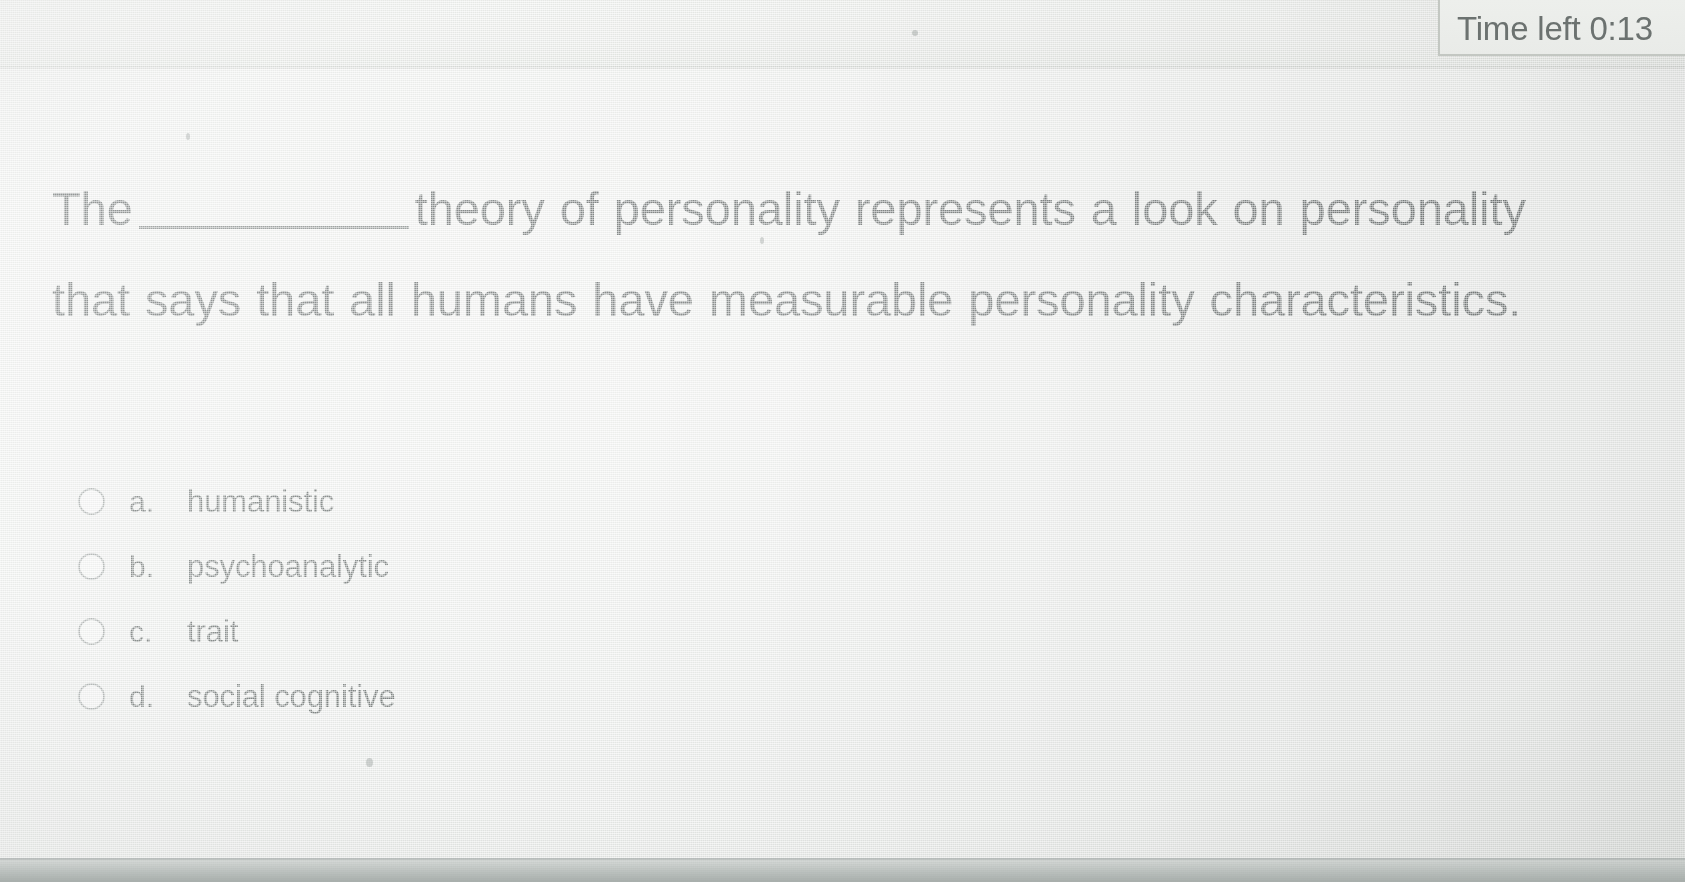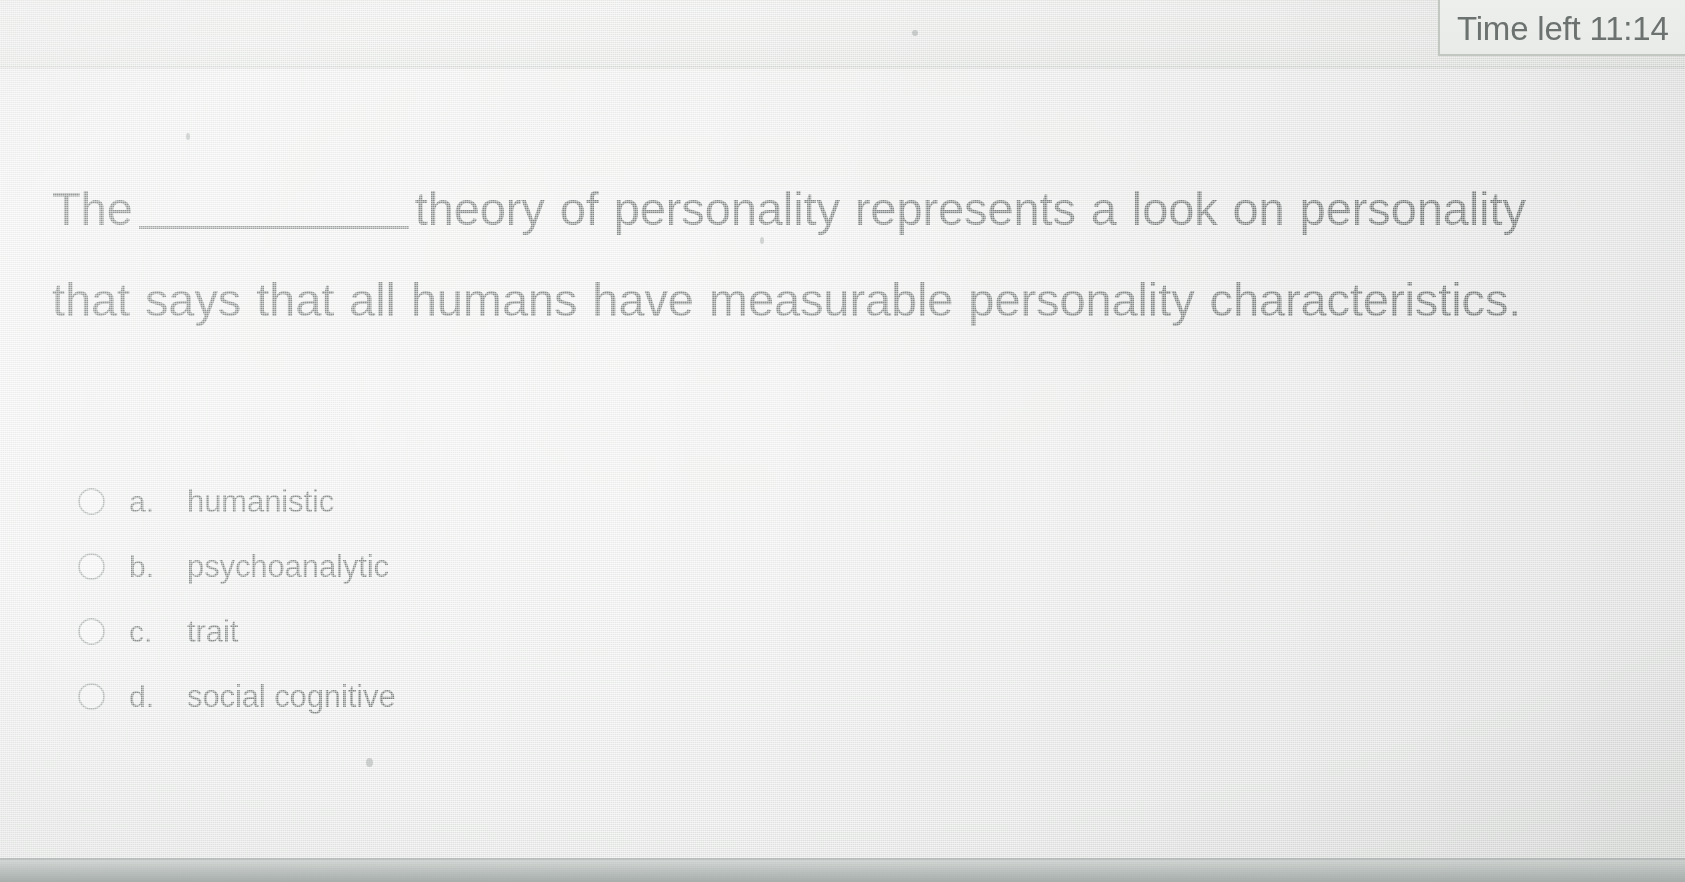--- a/index.html
+++ b/index.html
@@ -181,21 +181,21 @@
 </style>
 </head>
 <body>
 
 <div id="screen">
 
   <div class="topbar"></div>
   <div class="topbar-divider"></div>
 
   <div class="timer-box">
-    <span class="timer-label">Time left 11:14</span>
+    <span class="timer-label">Time left 0:13</span>
   </div>
 
   <div class="content">
 
     <div class="question-text">
       <span>The</span><span class="blank"></span><span>theory of personality represents a look on personality that says that all humans have measurable personality characteristics.</span>
     </div>
 
     <div class="options">
 

